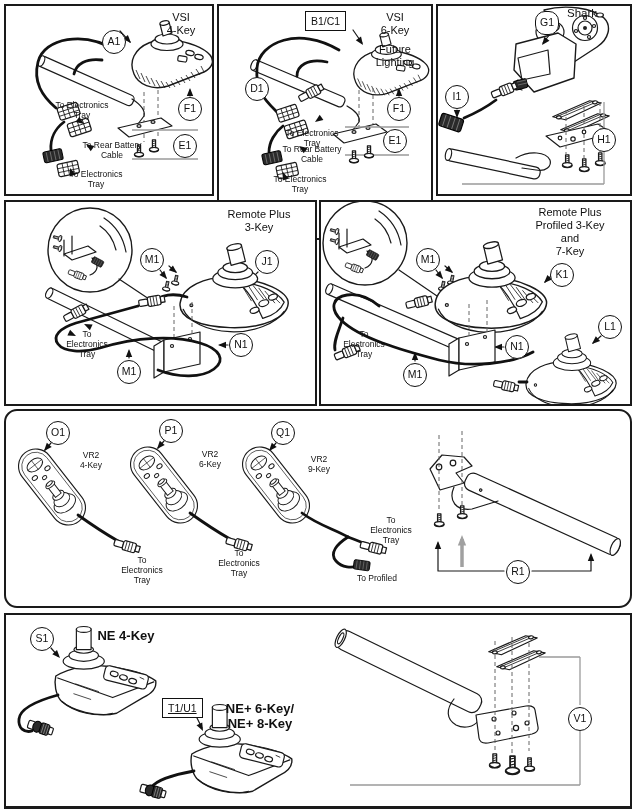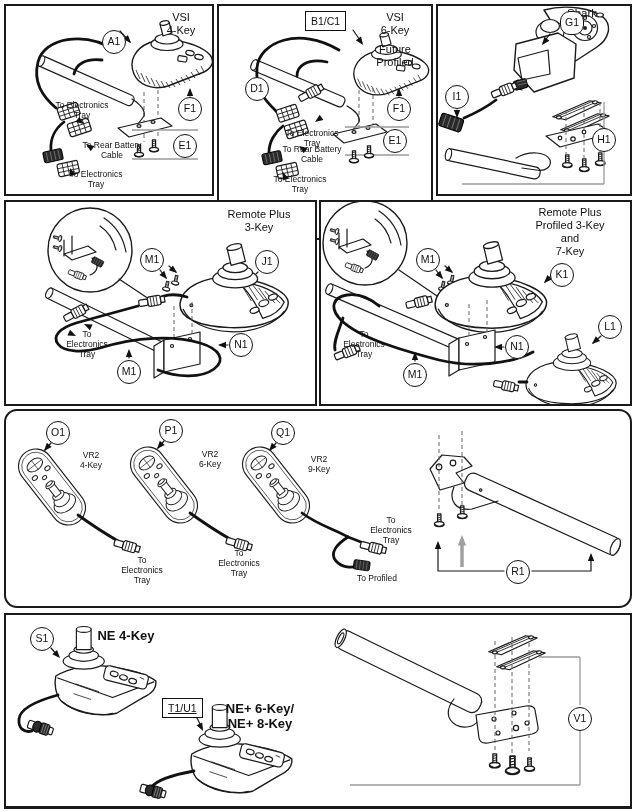--- a/index.html
+++ b/index.html
@@ -239,21 +239,21 @@
         <use href="#ah" fill="#111" transform="translate(64,166) rotate(250)"></use>
       </g>
     </svg>
     <div class="boxcall" style="left:86px;top:5px;">B1/C1</div>
     <div class="ttl" style="right:4px;top:5px;width:64px;">
       <span>VSI</span>
       <span>6-Key</span>
     </div>
     <div class="ttl" style="right:2px;top:37px;width:68px;">
       <span>Future</span>
-      <span>Profiled</span>
+      <span>Lighting</span>
     </div>
     <div class="callout" style="left:26px;top:71px;">D1</div>
     <div class="callout" style="left:168px;top:91px;">F1</div>
     <div class="callout" style="left:164px;top:123px;">E1</div>
     <div class="lbl" style="left:59px;top:122px;width:68px;">To Electronics Tray</div>
     <div class="lbl" style="left:53px;top:138px;width:80px;">To Rear Battery Cable</div>
     <div class="lbl" style="left:47px;top:168px;width:68px;">To Electronics Tray</div>
   </div>
 
   <div class="panel" style="left:436px;top:4px;width:196px;height:192px;">
@@ -290,21 +290,21 @@
       <g>
         <g transform="translate(8,148) rotate(12)">
           <rect x="0" y="-6" width="96" height="12" rx="5" class="sf"></rect>
           <ellipse cx="2.5" cy="0" rx="3" ry="6" class="sf"></ellipse>
         </g>
         <path class="s" d="M78,152 C92,144 108,146 112,154 C114,160 108,166 98,164 L84,162"></path>
       </g>
       <path class="g" d="M166,96 V122 M166,146 V178 M166,178 H24"></path>
     </svg>
     <div class="ttl" style="right:18px;top:1px;width:60px;font-size:11.5px;">Shark</div>
-    <div class="callout" style="left:122px;top:5px;border-radius:10px;">G1</div>
+    <div class="callout" style="left:97px;top:5px;border-radius:10px;">G1</div>
     <div class="callout" style="left:7px;top:79px;">I1</div>
     <div class="callout" style="left:154px;top:122px;">H1</div>
   </div>
 
   <div class="panel" style="left:4px;top:200px;width:313px;height:206px;">
     <svg class="art" width="309" height="202" viewBox="0 0 309 202">
       <g>
         <circle cx="84" cy="48" r="42" class="sf2"></circle>
         <path class="sf" d="M58,52 L82,44 L90,50 L66,58 Z"></path>
         <path class="s" d="M66,34 V52 M58,38 V54"></path>

